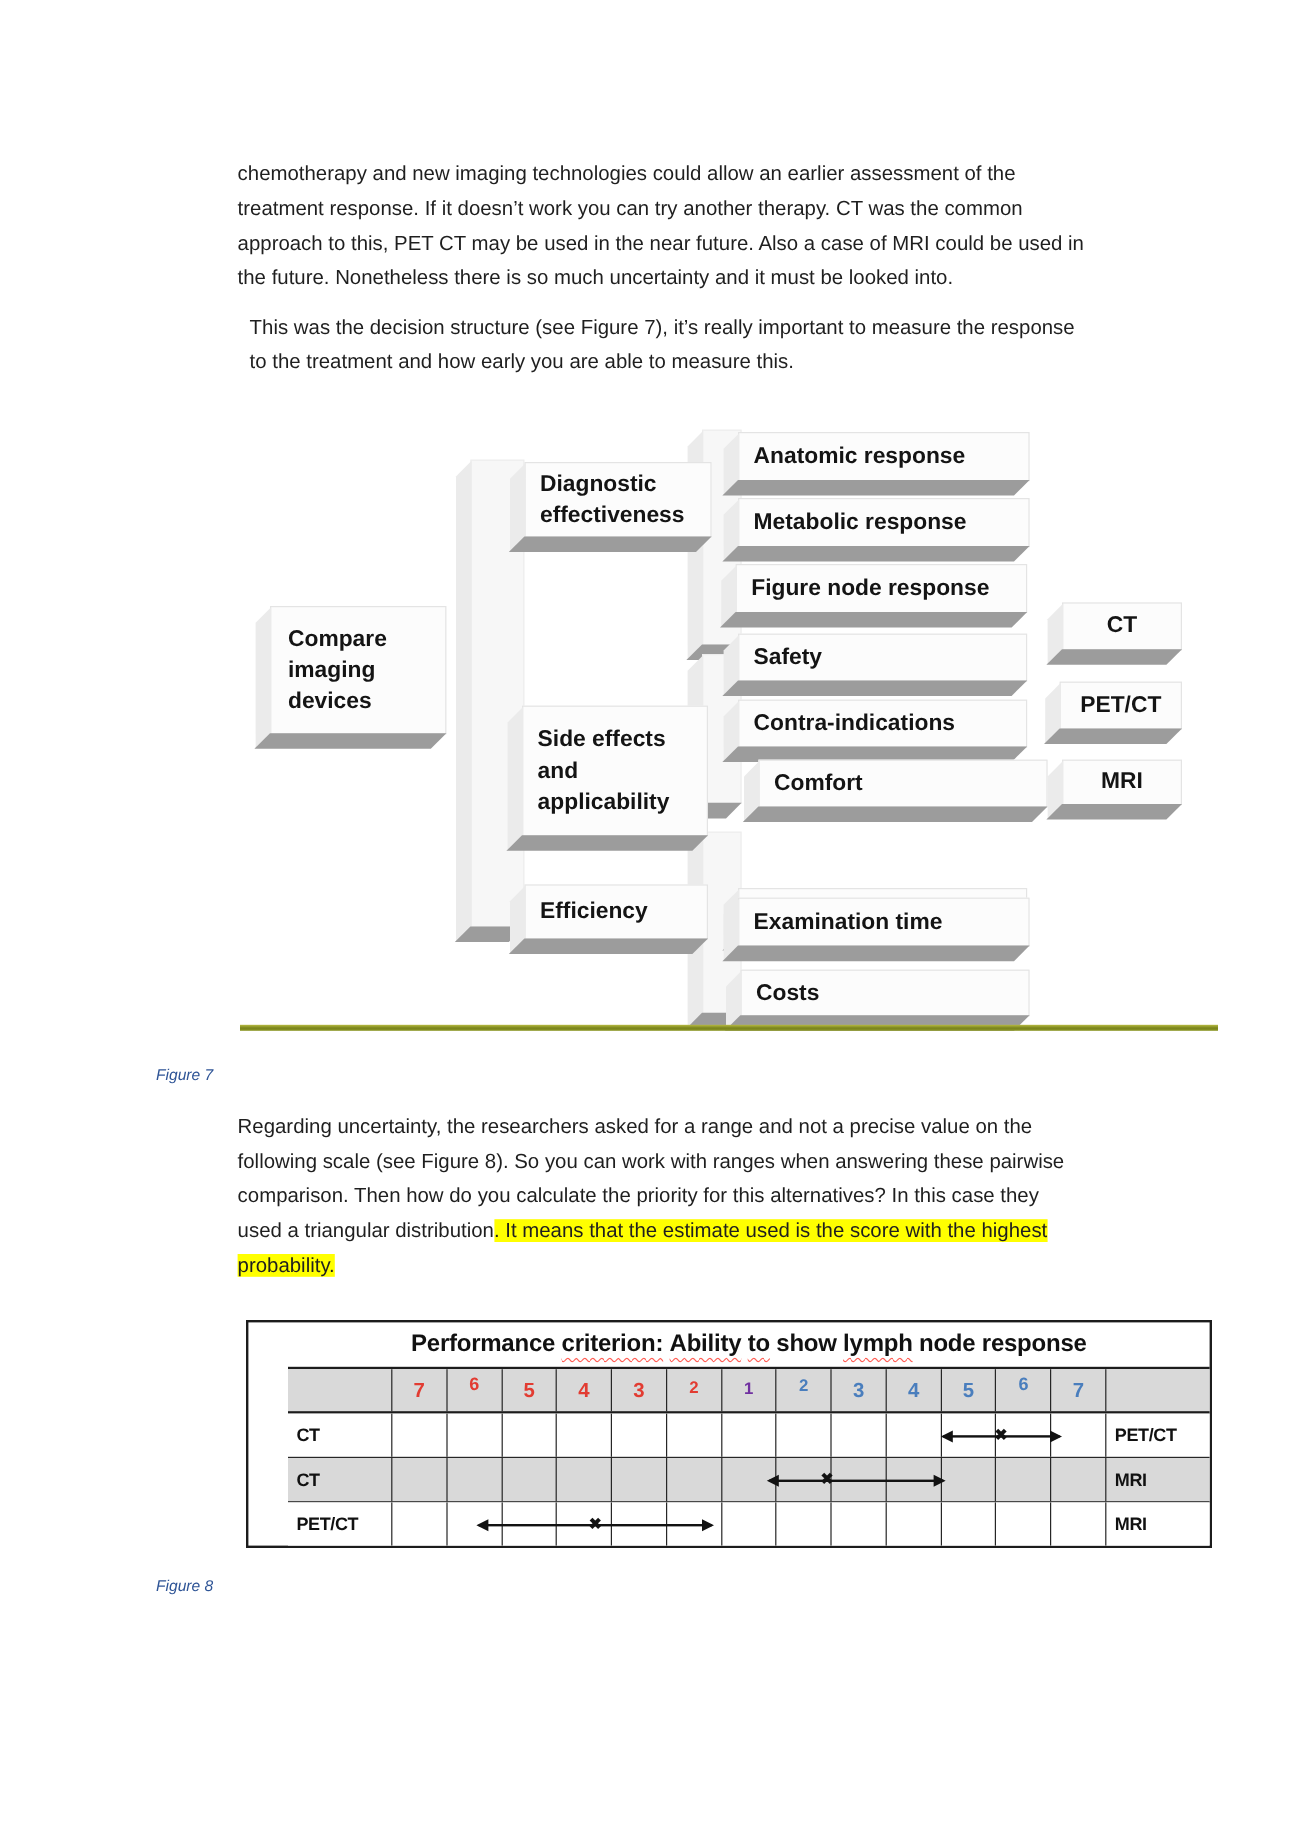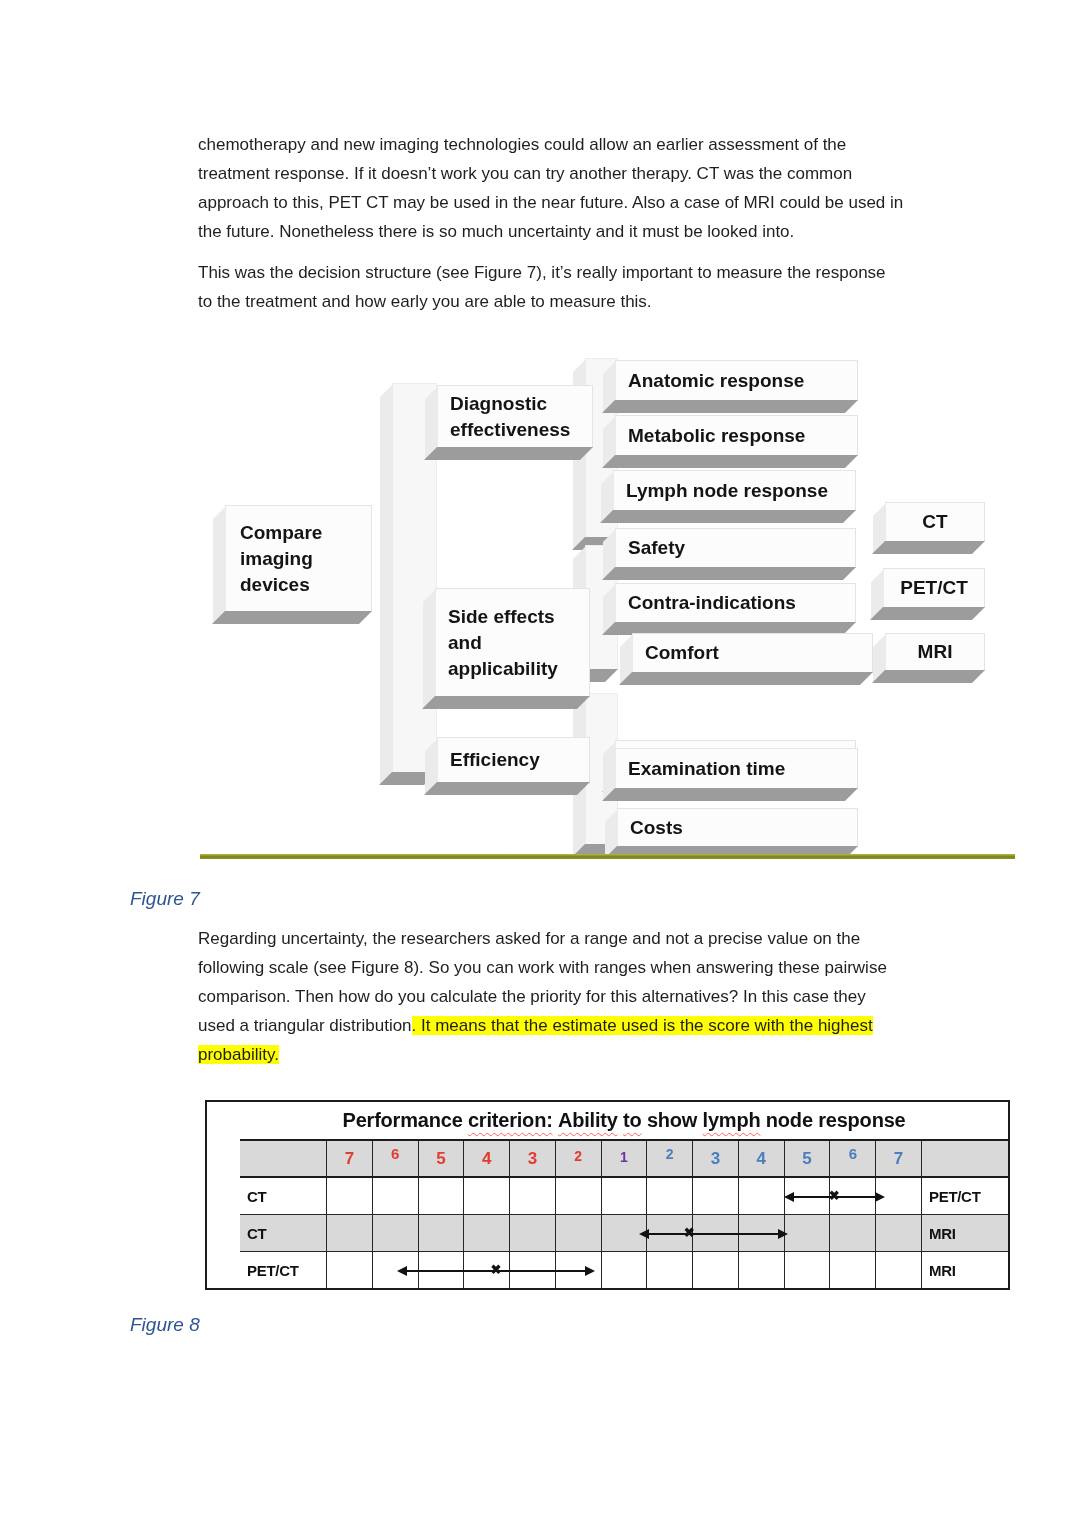--- a/index.html
+++ b/index.html
@@ -5,21 +5,21 @@
   html,body{margin:0;padding:0;background:#ffffff;}
   .page{
     position:relative;width:1080px;height:1526px;background:#ffffff;
     font-family:"Liberation Sans",sans-serif;color:#1f1f1f;overflow:hidden;
   }
   
   .para{position:absolute;left:198px;width:760px;font-size:17px;line-height:29px;}
   .para .pline{white-space:nowrap;}
   .hl{background:#ffff00;}
   .fig-caption{
-    position:absolute;left:130px;color:#2e5496;font-style:italic;font-size:19px;
+    position:absolute;left:130px;color:#2e5496;font-style:italic;font-size:13px;
   }
   
   #diagram{position:absolute;left:200px;top:350px;width:815px;height:516px;}
   .slab{
     position:absolute;background:#fcfcfc;border:1px solid #e4e4e4;
     box-sizing:border-box;display:flex;align-items:center;
     font-weight:bold;font-size:19px;line-height:26px;color:#141414;
   }
   .slab::after{ 
     content:"";position:absolute;top:100%;left:-1px;width:calc(100% + 2px);height:13px;
@@ -85,41 +85,41 @@
 
 <div class="page">
 
   <div class="para" style="top:130px;">
     <div class="pline">chemotherapy and new imaging technologies could allow an earlier assessment of the</div>
     <div class="pline">treatment response. If it doesn’t work you can try another therapy. CT was the common</div>
     <div class="pline">approach to this, PET CT may be used in the near future. Also a case of MRI could be used in</div>
     <div class="pline">the future. Nonetheless there is so much uncertainty and it must be looked into.</div>
   </div>
 
-  <div class="para" style="top:258px;">
+  <div class="para" style="top:258px;margin-left:10px;">
     <div class="pline">This was the decision structure (see Figure 7), it’s really important to measure the response</div>
     <div class="pline">to the treatment and how early you are able to measure this.</div>
   </div>
 
   <div id="diagram">
 
     <div class="slab beam" style="left:192px;top:33px;width:45px;height:390px;"></div>
     <div class="slab beam" style="left:385px;top:8px;width:33px;height:180px;"></div>
     <div class="slab beam" style="left:385px;top:195px;width:33px;height:125px;"></div>
     <div class="slab beam" style="left:385px;top:343px;width:33px;height:152px;"></div>
 
     <div class="slab box root-box" style="left:25px;top:155px;width:147px;height:107px;">Compare imaging devices</div>
 
     <div class="slab box" style="left:237px;top:35px;width:156px;height:63px;">Diagnostic effectiveness</div>
     <div class="slab box" style="left:235px;top:198px;width:155px;height:109px;margin-top:40px;">Side effects and applicability</div>
     <div class="slab box" style="left:237px;top:387px;width:153px;height:46px;">Efficiency</div>
 
     <div class="slab box" style="left:415px;top:10px;width:243px;height:41px;">Anatomic response</div>
     <div class="slab box" style="left:415px;top:65px;width:243px;height:41px;">Metabolic response</div>
-    <div class="slab box" style="left:413px;top:120px;width:243px;height:41px;">Lymph node response</div>
+    <div class="slab box" style="left:413px;top:120px;width:243px;height:41px;">Figure node response</div>
     <div class="slab box" style="left:415px;top:178px;width:241px;height:40px;">Safety</div>
     <div class="slab box" style="left:415px;top:233px;width:241px;height:40px;">Contra-indications</div>
     <div class="slab box" style="left:432px;top:283px;width:241px;height:40px;">Comfort</div>
     <div class="slab box" style="left:415px;top:355px;width:241px;height:40px;margin-top:35px;">Scan time</div>
     <div class="slab box" style="left:415px;top:398px;width:243px;height:41px;">Examination time</div>
     <div class="slab box" style="left:417px;top:458px;width:241px;height:39px;">Costs</div>
 
     <div class="slab box alt-box" style="left:685px;top:152px;width:100px;height:40px;">CT</div>
     <div class="slab box alt-box" style="left:683px;top:218px;width:102px;height:40px;">PET/CT</div>
     <div class="slab box alt-box" style="left:685px;top:283px;width:100px;height:38px;">MRI</div>

